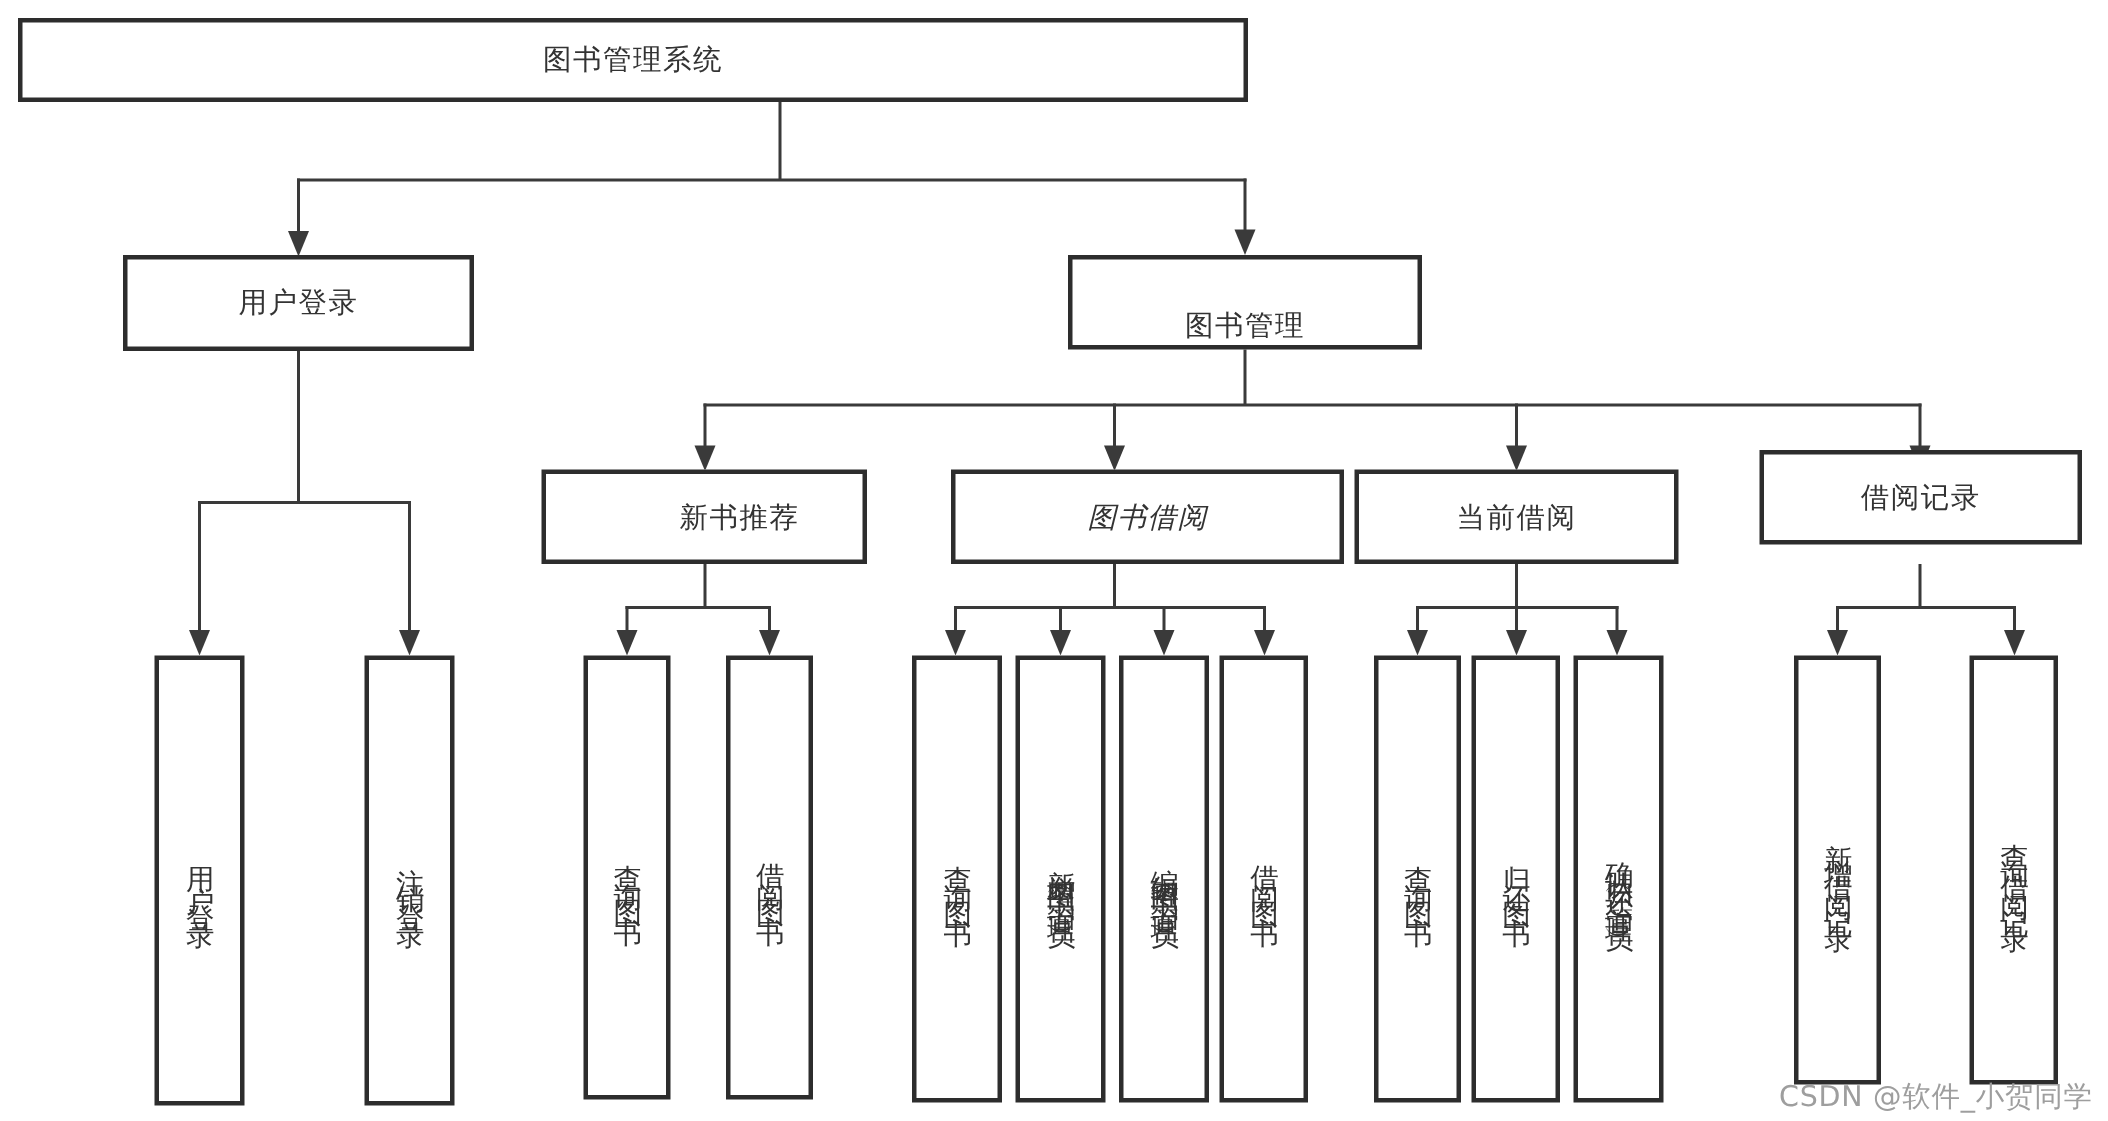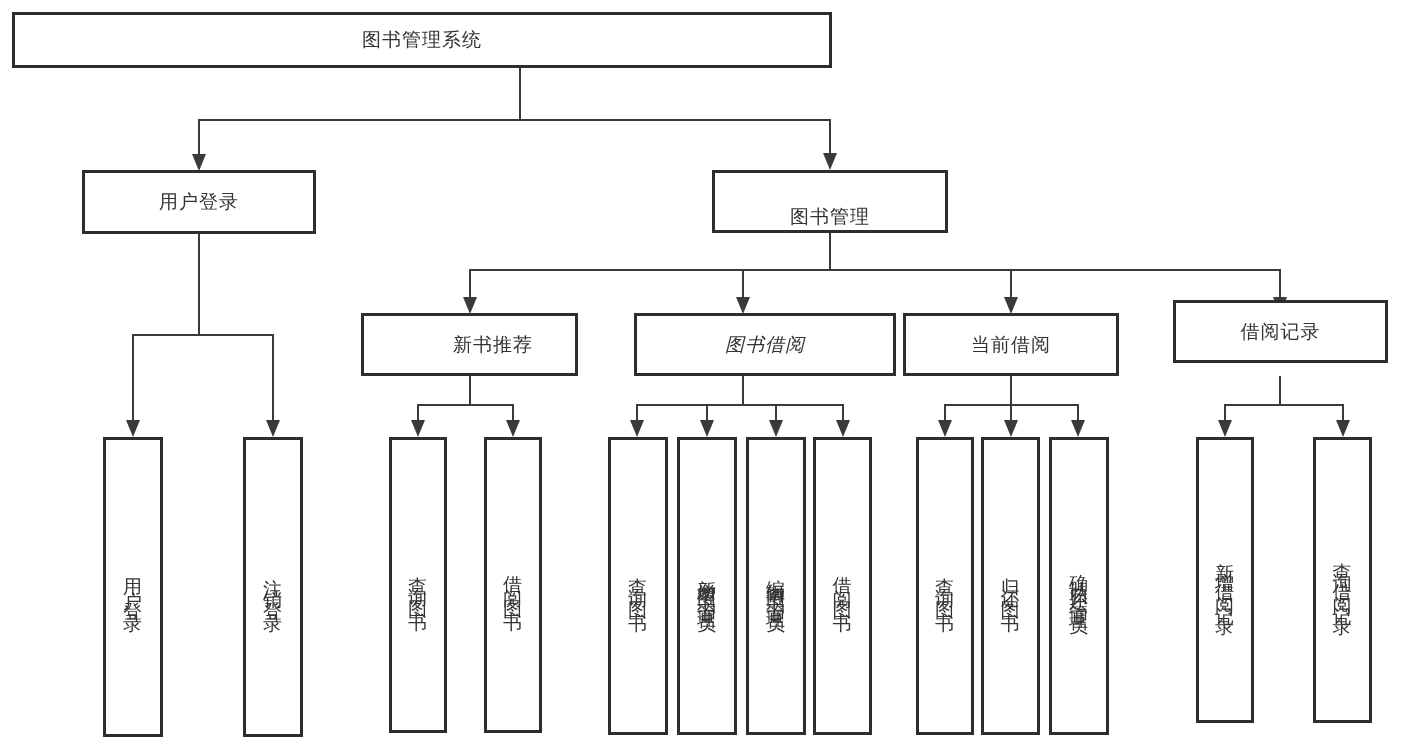--- a/index.html
+++ b/index.html
@@ -157,14 +157,15 @@
   <div class="vline" style="left:1342px;top:404px;height:18px;"></div>
   <div class="arr" style="left:1336px;top:420px;"></div>
 
   <div class="vbox" style="left:1196px;top:437px;width:58px;height:286px;">
     <span style="letter-spacing:11px;">新增借阅记录</span>
   </div>
   <div class="vbox" style="left:1313px;top:437px;width:59px;height:286px;">
     <span style="letter-spacing:11px;">查询借阅记录</span>
   </div>
 
+  <div class="watermark">CSDN @软件_小贺同学</div>
 
 </div>
 
 </body></html>

